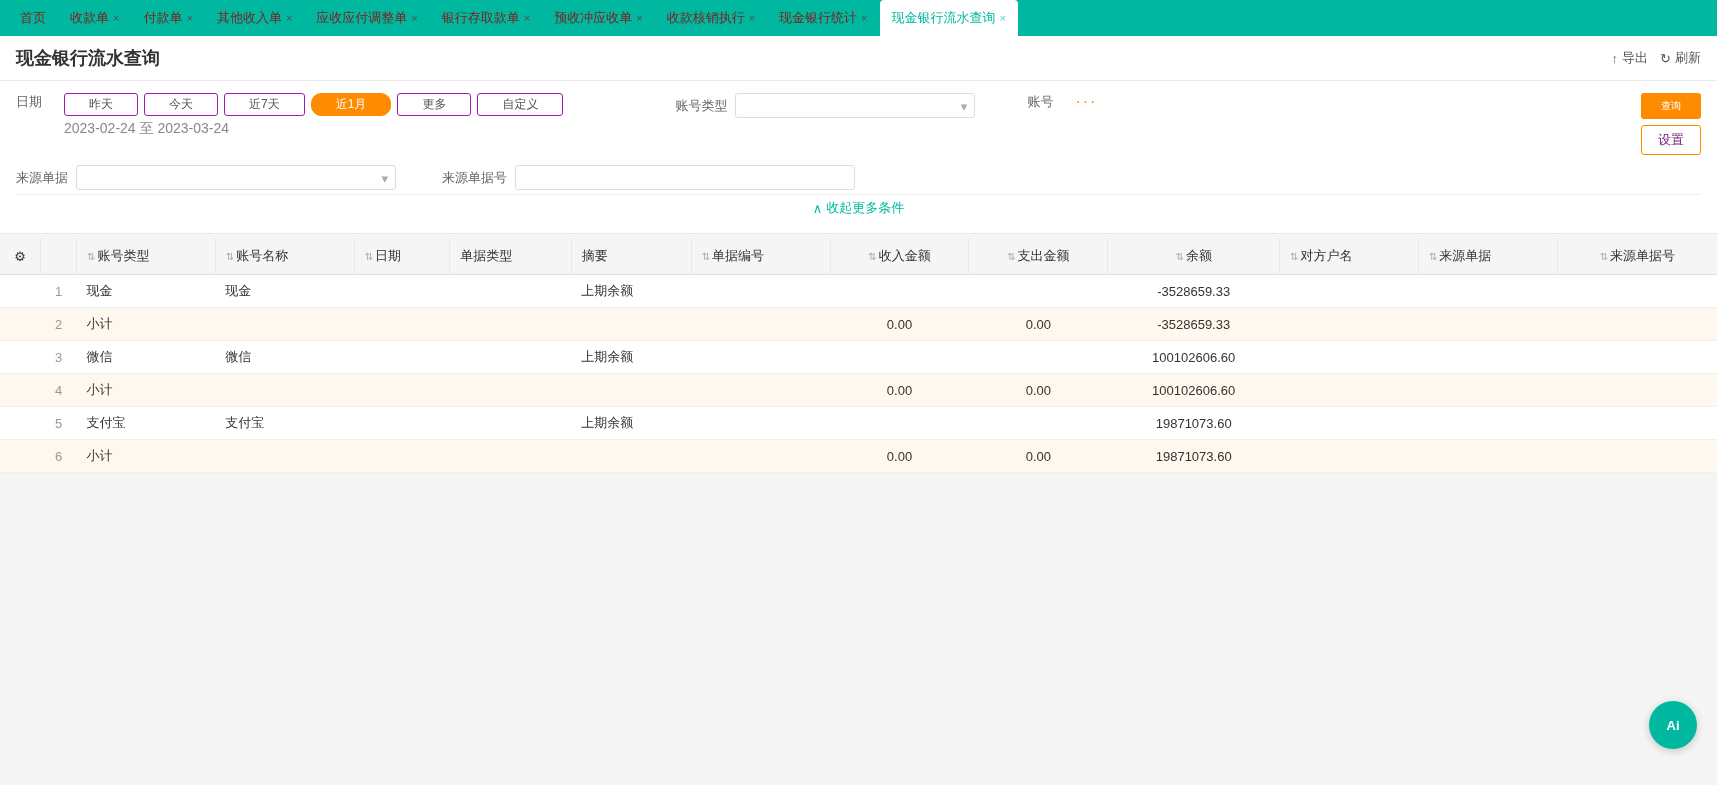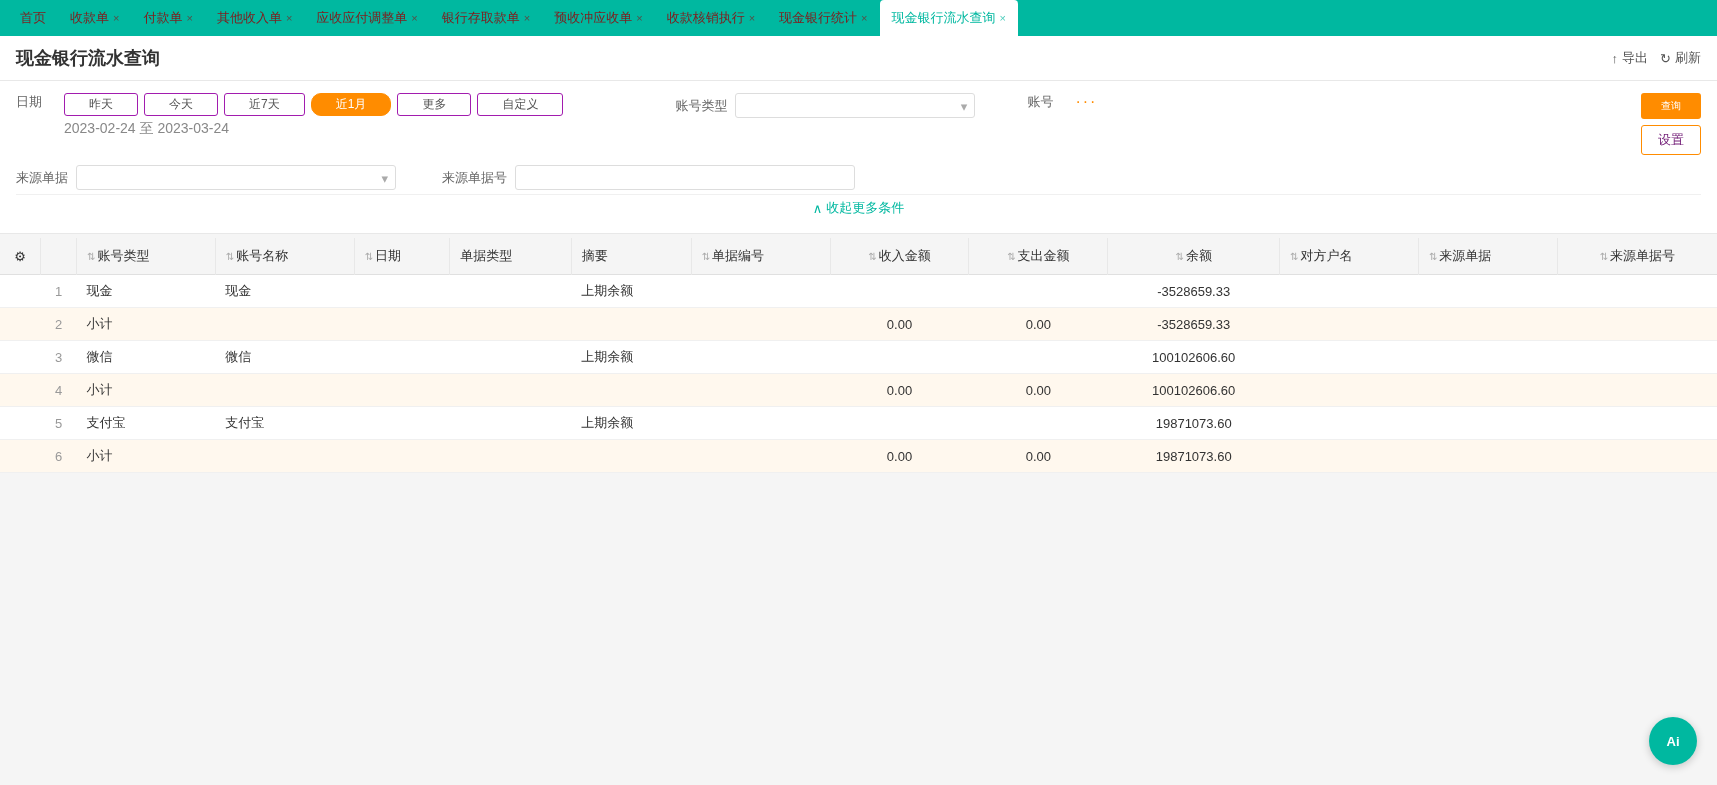--- a/index.html
+++ b/index.html
@@ -450,15 +450,15 @@
           <td class="num-col">0.00</td>
           <td class="num-col">19871073.60</td>
           <td class=""></td>
           <td class=""></td>
           <td class=""></td>
         </tr>
       </tbody>
   </table>
 </div>
 
-<div style="position:fixed; bottom:20px; right:20px; background:#00b8a0; color:#fff; border-radius:50%; width:48px; height:48px; display:flex; align-items:center; justify-content:center; font-size:16px; font-weight:bold; cursor:pointer; box-shadow:0 2px 8px rgba(0,0,0,0.2);">
+<div style="position:fixed; bottom:36px; right:20px; background:#00b8a0; color:#fff; border-radius:50%; width:48px; height:48px; display:flex; align-items:center; justify-content:center; font-size:16px; font-weight:bold; cursor:pointer; box-shadow:0 2px 8px rgba(0,0,0,0.2);">
   <span>Ai</span>
 </div>
 
 </body></html>

